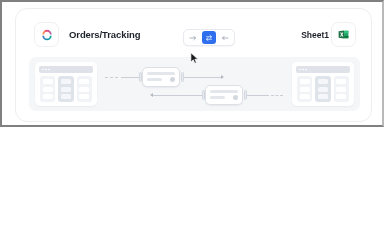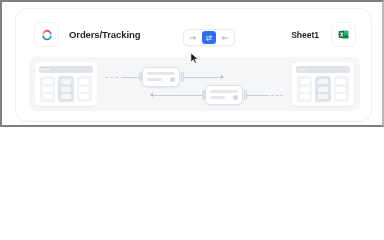--- a/index.html
+++ b/index.html
@@ -75,21 +75,21 @@
     color: #8b93a1;
   }
   .dir-seg.active {
     background: #2f6fed;
     color: #ffffff;
   }
   .dir-seg svg { display: block; }
 
   .sheet-title {
     position: absolute;
-    right: 52px; top: 21px;
+    right: 42px; top: 21px;
     font-size: 8.5px;
     font-weight: bold;
     color: #1d2129;
     white-space: nowrap;
   }
   .sheet-badge {
     position: absolute;
     right: 15px; top: 13px;
     width: 25px; height: 25px;
     background: #ffffff;

